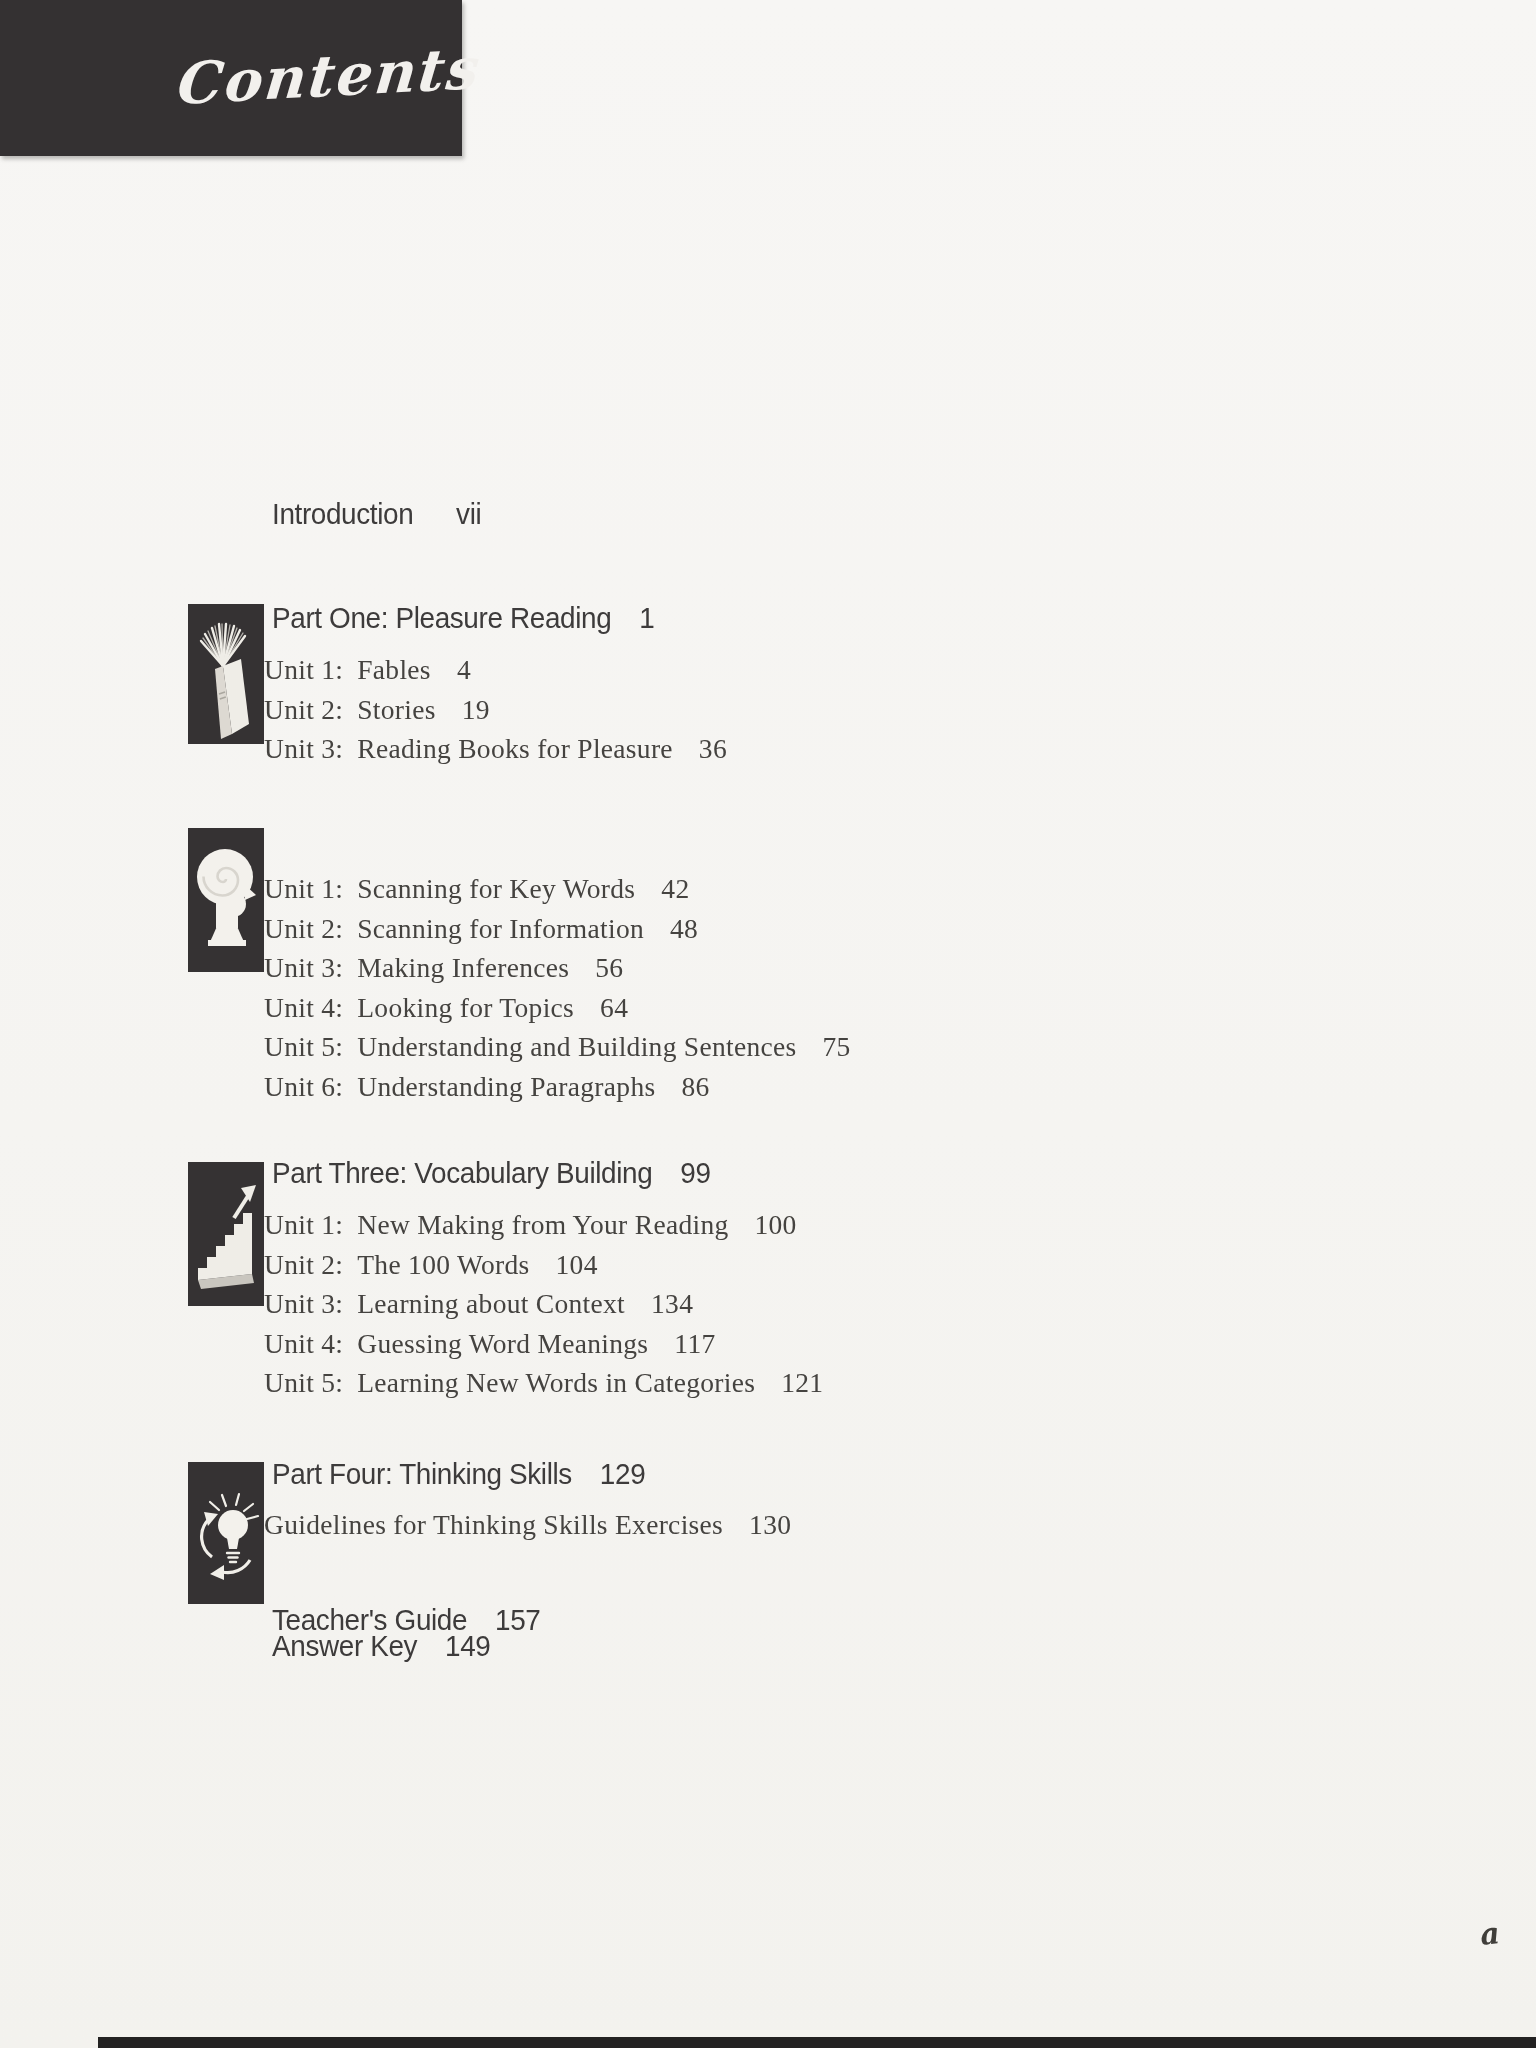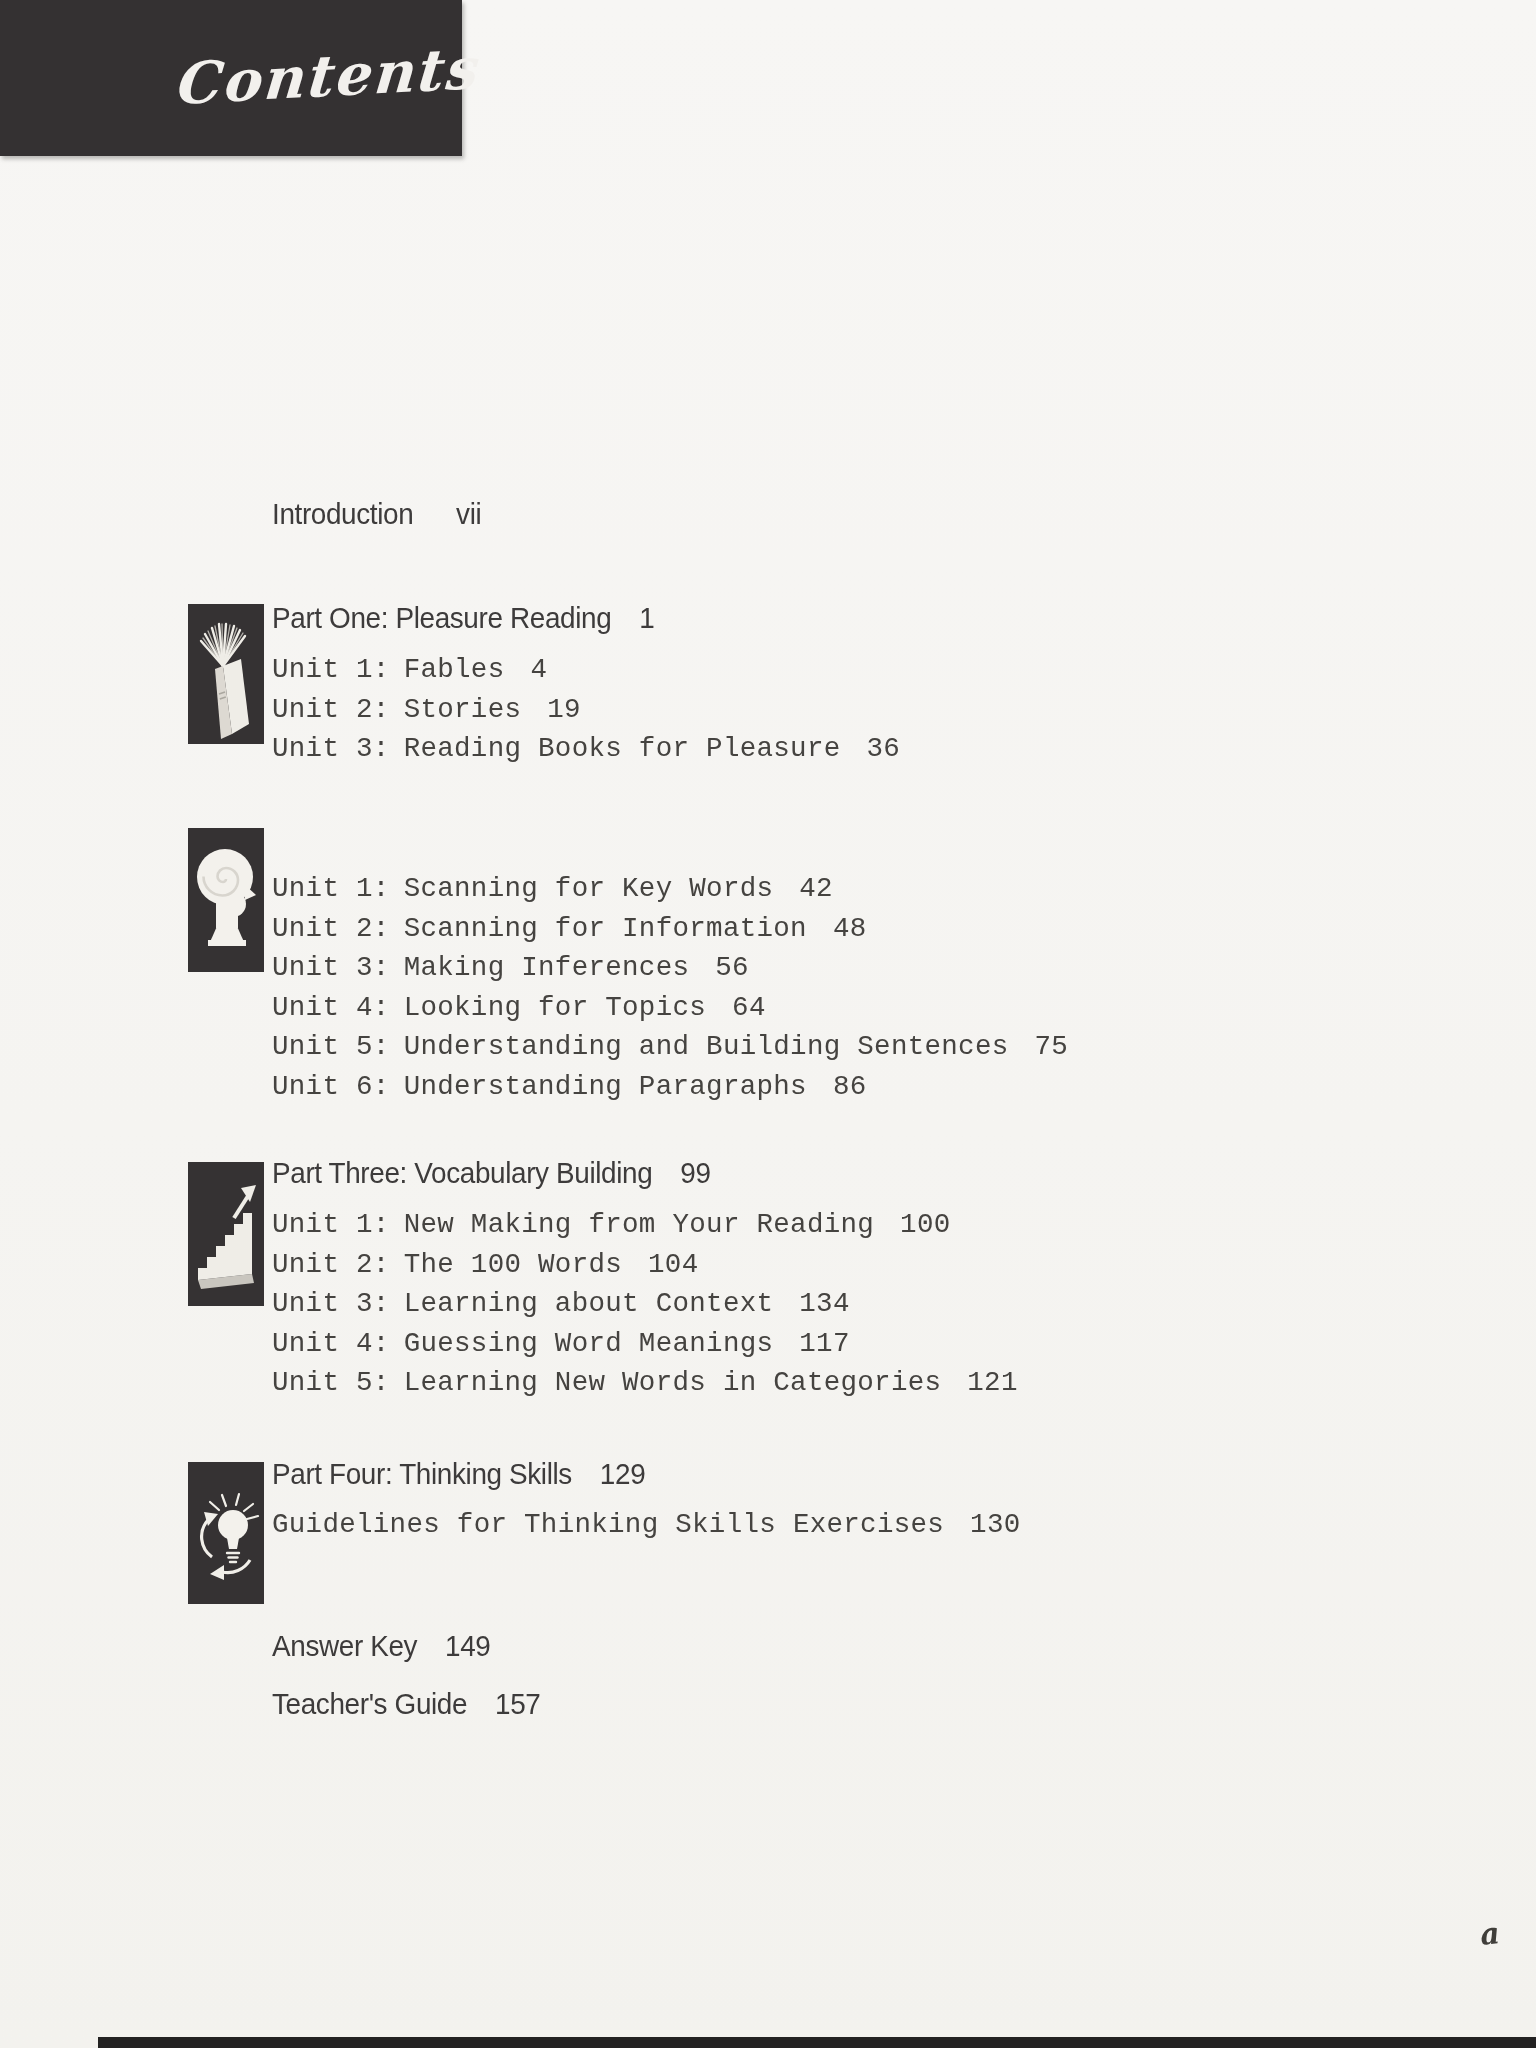--- a/index.html
+++ b/index.html
@@ -19,21 +19,21 @@
     font-size:57px; color:#f2f0ed; letter-spacing:2px; white-space:nowrap;
   }
   
   .bold-line{
     position:absolute; left:272px; white-space:nowrap; color:#3d3b3b;
     font-weight:normal; font-size:30px; line-height:36px;
   }
   .bold-inner{display:inline-block; transform:scaleX(.93); transform-origin:0 50%; letter-spacing:-.4px;}
   .hpage{margin-left:30px;}
   .intro .hpage{margin-left:46px;}
-  .units{position:absolute; left:272px; font-family:Liberation Mono, monospace;
+  .units{position:absolute; left:264px; font-family:Liberation Serif, serif;
          font-size:27.5px; color:#454340; letter-spacing:.3px;}
   .unit{height:39.5px; line-height:39.5px; white-space:nowrap;}
   .ulabel{margin-right:14px;}
   .ulabel:empty{margin-right:0;}
   .upage{margin-left:26px;}
   
   .icon-block{position:absolute; left:188px; width:76px;}
   .icon-block svg{display:block;}
   
   .hand-mark{
@@ -169,21 +169,21 @@
   <div class="bold-line" style="top:1456px">
     <span class="bold-inner"><span>Part Four: Thinking Skills</span><span class="hpage">129</span></span>
   </div>
   <div class="units" style="top:1505px">
     <div class="unit"><span class="ulabel"></span><span>Guidelines for Thinking Skills Exercises</span><span class="upage">130</span></div>
   </div>
 
   <div class="bold-line" style="top:1628px">
     <span class="bold-inner"><span>Answer Key</span><span class="hpage">149</span></span>
   </div>
-  <div class="bold-line" style="top:1686px">
+  <div class="bold-line" style="top:1602px">
     <span class="bold-inner"><span>Teacher's Guide</span><span class="hpage">157</span></span>
   </div>
 
   <div class="hand-mark">a</div>
 
   <div class="edge-strip"></div>
 
 </div>
 
 </body></html>

